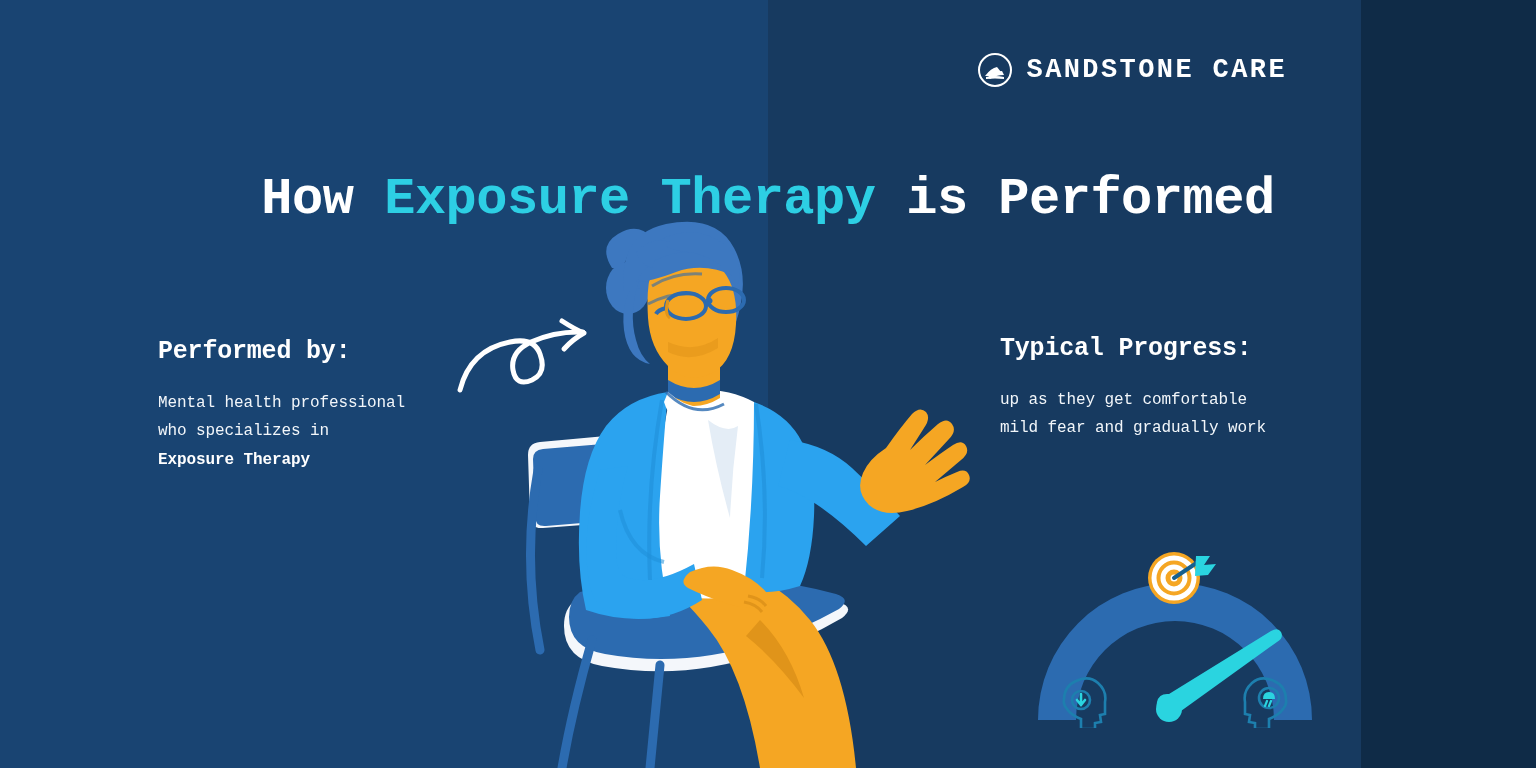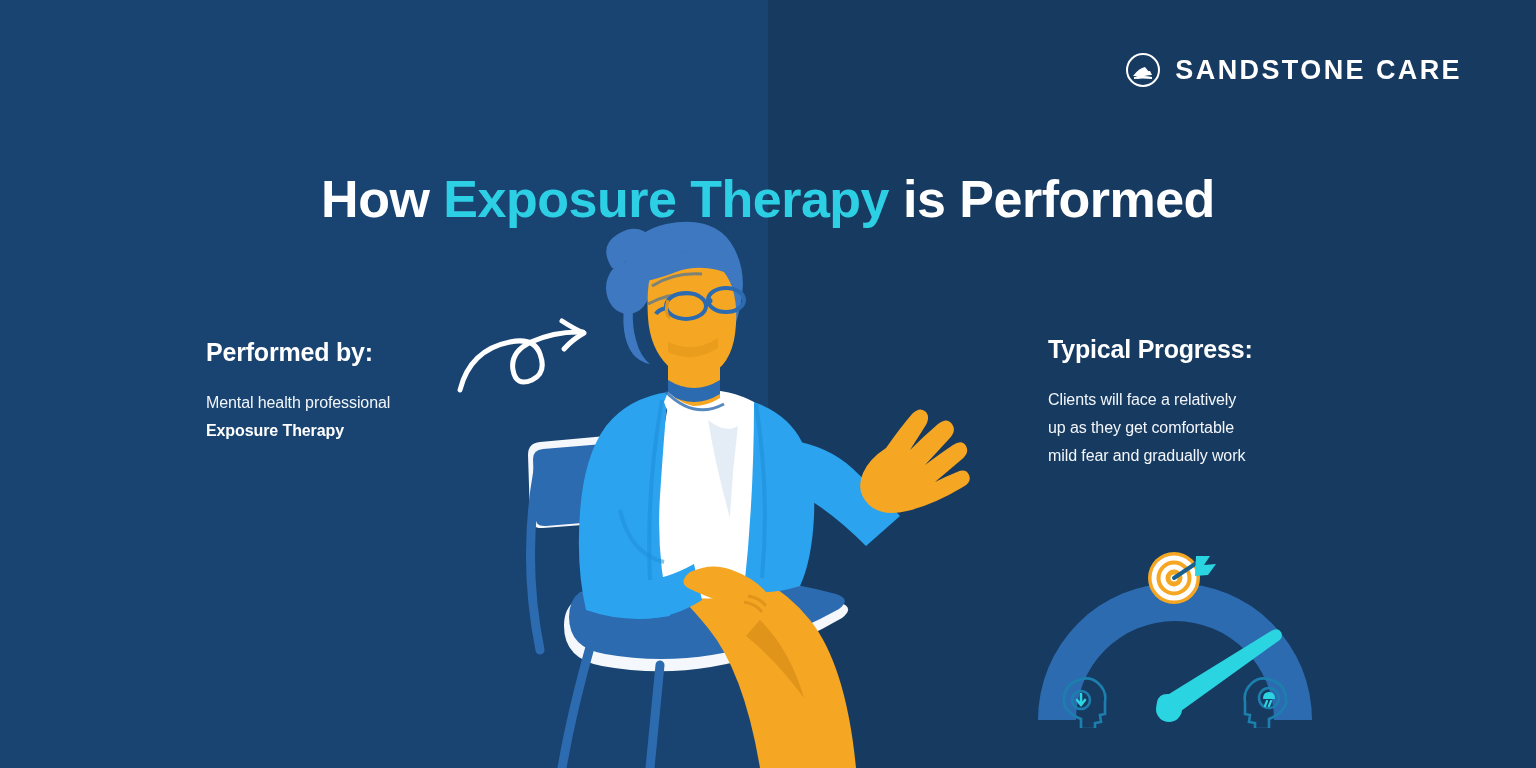--- a/index.html
+++ b/index.html
@@ -3,24 +3,24 @@
 <meta charset="utf-8">
 <title>How Exposure Therapy is Performed</title>
 <style>
   html, body {
     margin: 0;
     padding: 0;
     background: #0f2b47;
   }
   #infographic {
     position: relative;
-    width: 1536px;
+    width: 1361px;
     height: 768px;
     overflow: hidden;
-    font-family: Liberation Sans, sans-serif;
+    font-family: Liberation Mono, monospace;
     background: #000000;
     -webkit-font-smoothing: antialiased;
   }
   
   .bg-left {
     position: absolute;
     left: 0; top: 0;
     width: 768px; height: 768px;
     background: #194472;
   }
@@ -63,21 +63,20 @@
     color: #ffffff;
     line-height: 1.1;
     white-space: nowrap;
   }
   .title .accent { color: #2dcfe4; }
 
   
   .col {
     position: absolute;
     color: #ffffff;
-    margin-left: 48px;
   }
   .col-left  { left: 158px; top: 337px; width: 360px; }
   .col-right { left: 1000px; top: 334px; width: 380px; }
 
   .col-heading {
     font-size: 25px;
     font-weight: bold;
     margin: 0 0 22px 0;
     line-height: 1.2;
     letter-spacing: -0.2px;
@@ -222,26 +221,26 @@
   <h1 class="title"><span>How </span><span class="accent">Exposure Therapy</span><span> is Performed</span></h1>
 
   <svg class="arrow-wrap" viewBox="0 0 160 86" xmlns="http://www.w3.org/2000/svg">
     <path d="M8 78 q10 -40 50 -48 q24 -5 30 12 q7 19 -8 26 q-16 7 -19 -10 q-3 -18 18 -28 q24 -11 52 -10" fill="none" stroke="#ffffff" stroke-width="5" stroke-linecap="round"></path>
     <path d="M110 9 q14 9 22 12 q-11 6 -20 16" fill="none" stroke="#ffffff" stroke-width="5" stroke-linecap="round" stroke-linejoin="round"></path>
   </svg>
 
   <div class="col col-left">
     <div class="col-heading">Performed by:</div>
     <div class="col-line">Mental health professional</div>
+    <div class="col-line">who specializes in</div>
     <div class="col-line bold">Exposure Therapy</div>
   </div>
 
   <div class="col col-right">
     <div class="col-heading">Typical Progress:</div>
-    <div class="col-line">Clients will face a relatively</div>
     <div class="col-line">up as they get comfortable</div>
     <div class="col-line">mild fear and gradually work</div>
   </div>
 
   <svg class="gauge-wrap" viewBox="0 0 290 180" xmlns="http://www.w3.org/2000/svg">
 
     <path d="M8 172 a137 137 0 0 1 274 0 l-38 0 a99 99 0 0 0 -198 0 z" fill="#2c6bb0"></path>
 
     <g>
       <path d="M137 168 q-12 -4 -10 -14 q2 -9 12 -8 l102 -63 q7 -4 10 1 q3 6 -4 10 l-96 69 q-5 7 -14 5 z" fill="#2ad4e0"></path>

